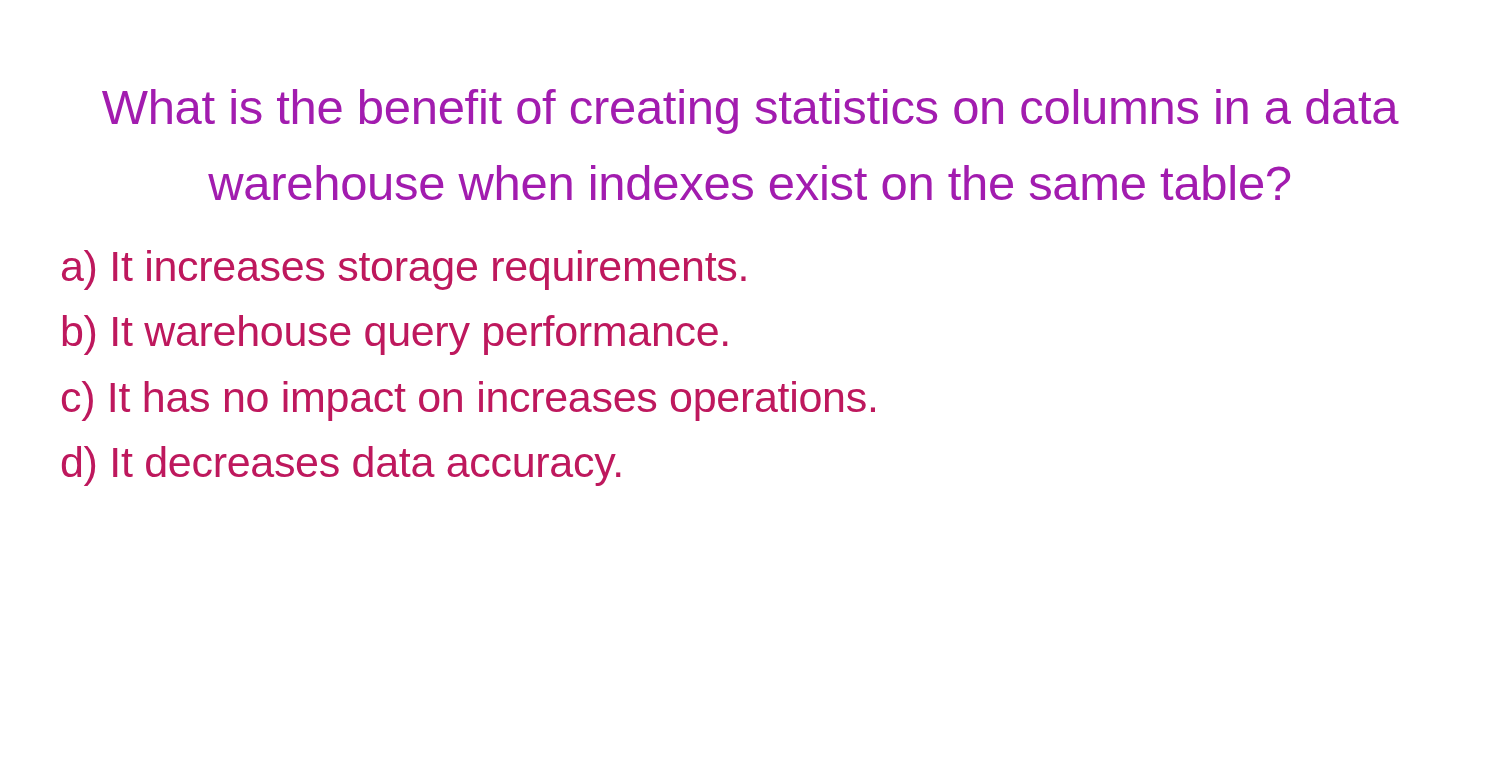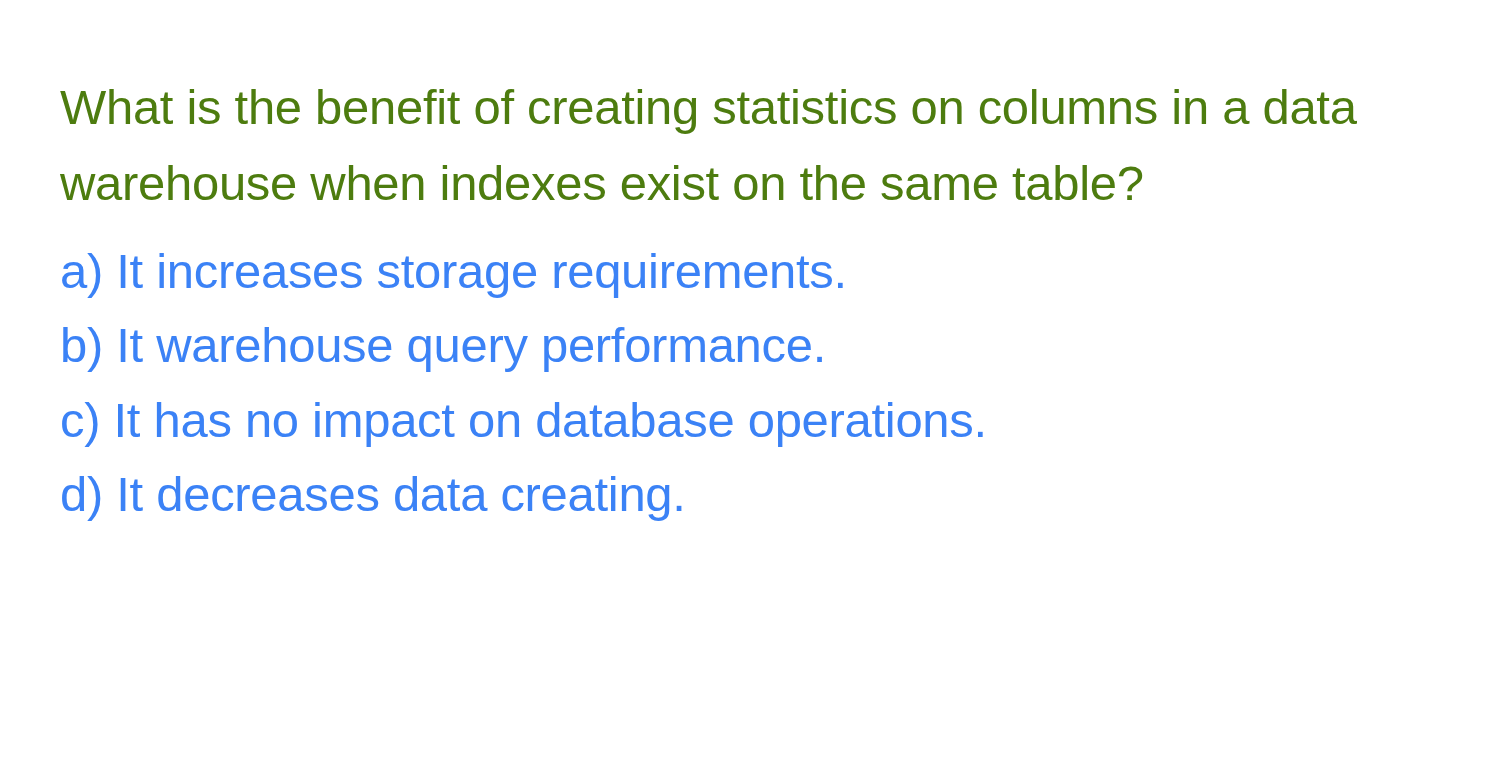--- a/index.html
+++ b/index.html
@@ -10,36 +10,37 @@
     body {
       background: #ffffff;
       font-family: -apple-system, BlinkMacSystemFont, "Segoe UI", Helvetica, Arial, sans-serif;
       width: 1500px;
       height: 776px;
       padding: 70px 60px;
     }
     .question-text {
       font-size: 49px;
       line-height: 1.55;
-      color: #4d7c0f;
+      color: #a21caf;
       letter-spacing: -0.3px;
       margin-bottom: 12px;
+      text-align: center;
     }
     .options {
-      font-size: 49px;
+      font-size: 43px;
       line-height: 1.52;
-      color: #3b82f6;
+      color: #be185d;
       letter-spacing: -0.3px;
     }
     .option {
       display: block;
     }
   </style>
 </head>
 <body>
 
 <div class="question-text">What is the benefit of creating statistics on columns in a data warehouse when indexes exist on the same table?</div>
 <div class="options">
   <span class="option">a) It increases storage requirements.</span>
   <span class="option">b) It warehouse query performance.</span>
-  <span class="option">c) It has no impact on database operations.</span>
-  <span class="option">d) It decreases data creating.</span>
+  <span class="option">c) It has no impact on increases operations.</span>
+  <span class="option">d) It decreases data accuracy.</span>
 </div>
 
 </body></html>

